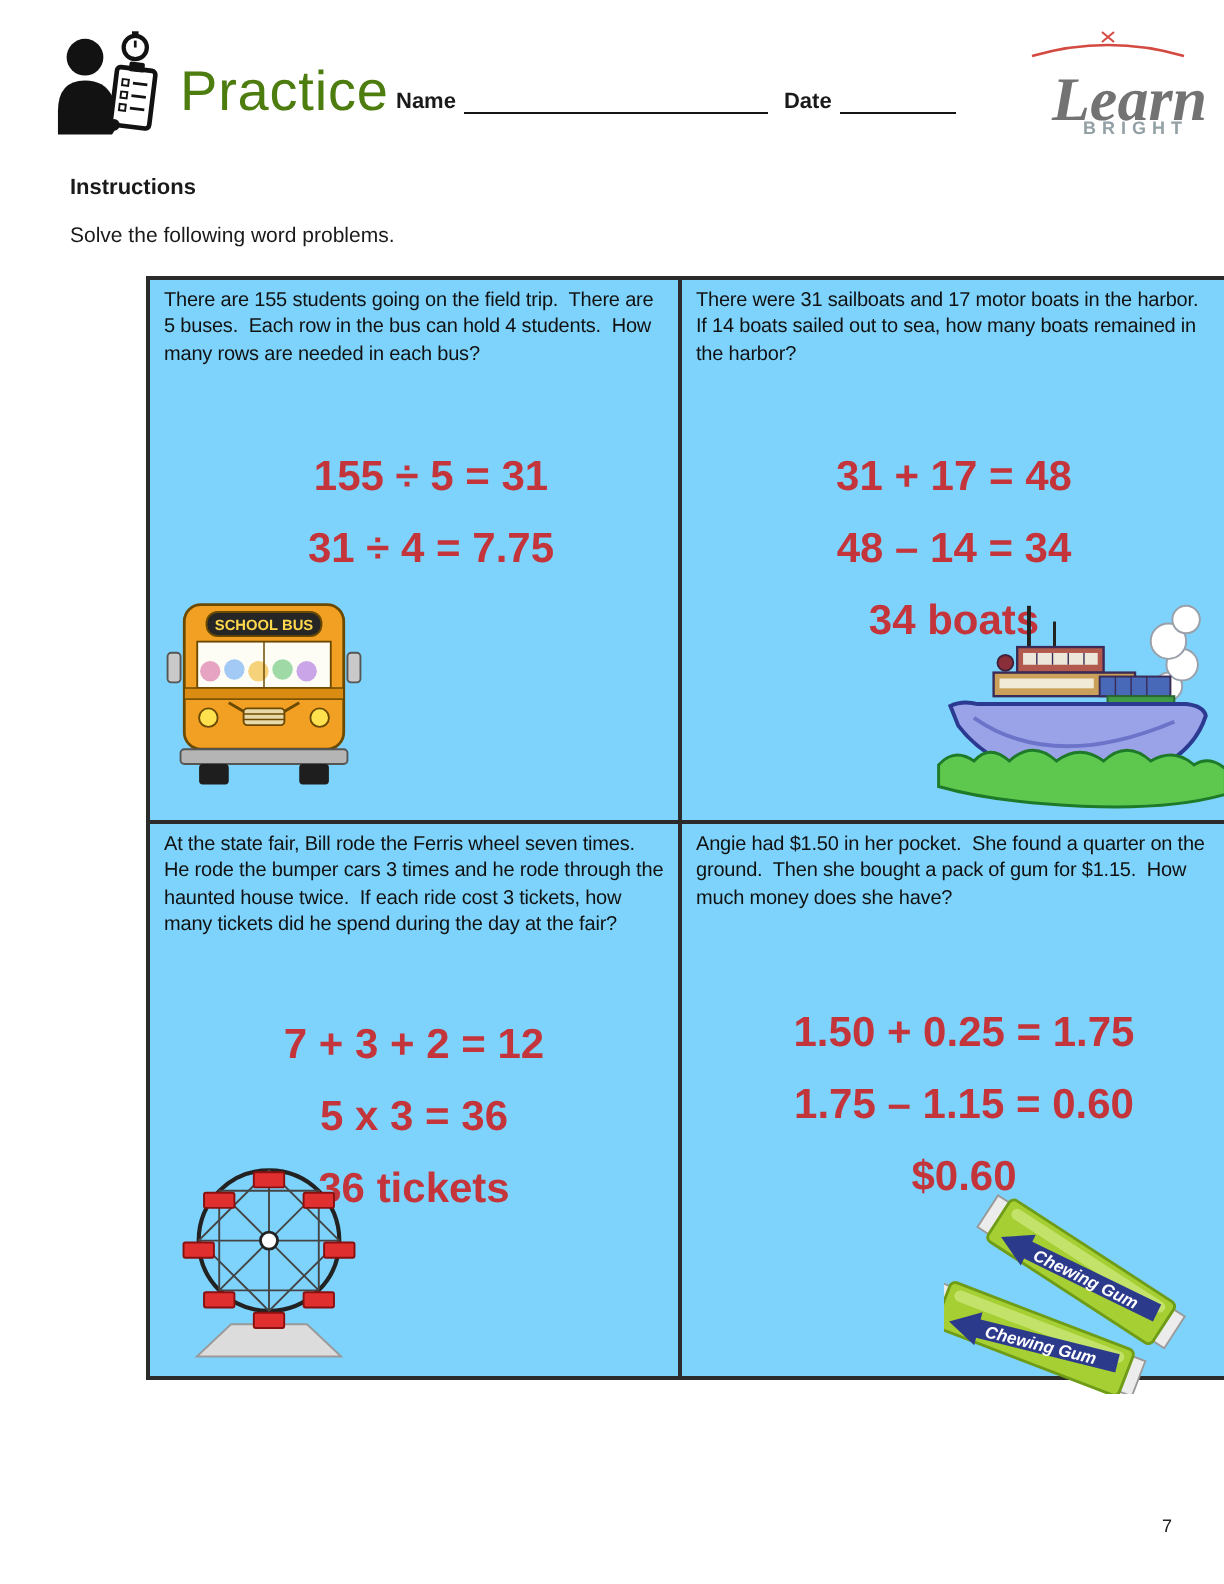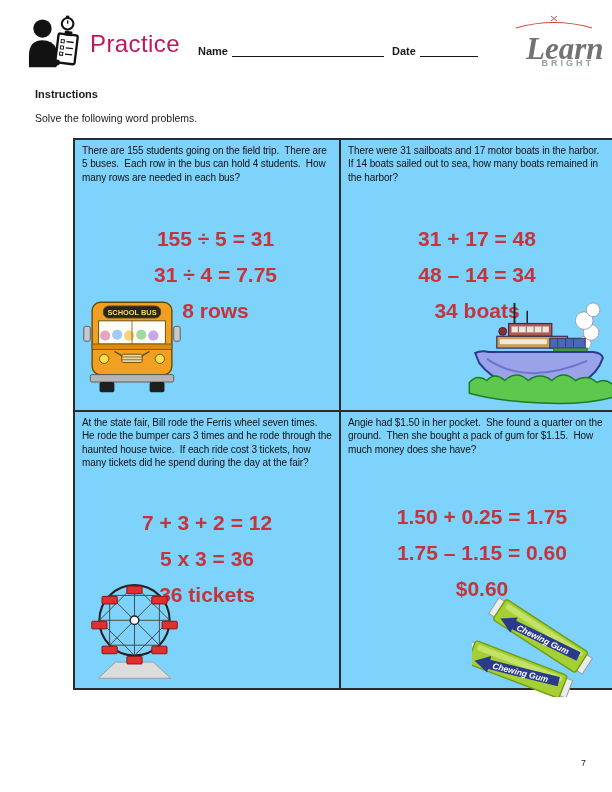--- a/index.html
+++ b/index.html
@@ -6,21 +6,21 @@
   html,body { background:#ffffff; }
   .page {
     position:relative; width:612px; height:792px; margin:0 auto;
     background:#ffffff; overflow:hidden;
     font-family:"Liberation Sans", sans-serif; color:#1a1a1a;
   }
   
   .hdr-icon { position:absolute; left:28px; top:14px; }
   .practice-label {
     position:absolute; left:90px; top:30px;
-    font-size:24px; letter-spacing:0.4px; color:#be185d; font-weight:400;
+    font-size:28px; letter-spacing:0.4px; color:#4d7c0f; font-weight:400;
   }
   .namedate { position:absolute; left:198px; top:44px; font-size:11px; font-weight:bold; white-space:nowrap; }
   .blank { display:inline-block; border-bottom:1.5px solid #161616; height:13px; vertical-align:bottom; }
   .blank.name-line { width:152px; margin-left:4px; margin-right:8px; }
   .blank.date-line { width:58px; margin-left:4px; }
   .logo { position:absolute; left:508px; top:15px; width:92px; text-align:center; }
   .logo .learn {
     font-family:"Liberation Serif", serif; font-style:italic; font-weight:bold;
     font-size:31px; color:#737373; line-height:1; display:block;margin-left:18px;
   }
@@ -107,21 +107,20 @@
   <div class="instr-head">Instructions</div>
   <div class="instr-body">Solve the following word problems.</div>
 
   <div class="wtable">
 
     <div class="cell c1">
       <p class="question">There are 155 students going on the field trip.  There are 5 buses.  Each row in the bus can hold 4 students.  How many rows are needed in each bus?</p>
       <div class="ans">
         <div>155 ÷ 5 = 31</div>
         <div>31 ÷ 4 = 7.75</div>
-        <div>8 rows</div>
       </div>
       <svg class="art bus" width="102" height="100" viewBox="0 0 110 106">
         <rect x="3" y="34" width="7" height="16" rx="2" fill="#c9c9c9" stroke="#555" stroke-width="1"></rect>
         <rect x="100" y="34" width="7" height="16" rx="2" fill="#c9c9c9" stroke="#555" stroke-width="1"></rect>
         <rect x="12" y="8" width="86" height="78" rx="9" fill="#f2a024" stroke="#6b4a00" stroke-width="1.5"></rect>
         <rect x="24" y="12" width="62" height="13" rx="6" fill="#262626" stroke="#6b4a00" stroke-width="1"></rect>
         <text x="55" y="21.5" font-size="8" font-weight="bold" fill="#ffd84d" text-anchor="middle">SCHOOL BUS</text>
         <rect x="19" y="28" width="72" height="25" fill="#fdfdf6" stroke="#6b4a00" stroke-width="1"></rect>
         <circle cx="26" cy="44" r="5.5" fill="#e7a4c2"></circle>
         <circle cx="39" cy="43" r="5.5" fill="#a3c9f5"></circle>

